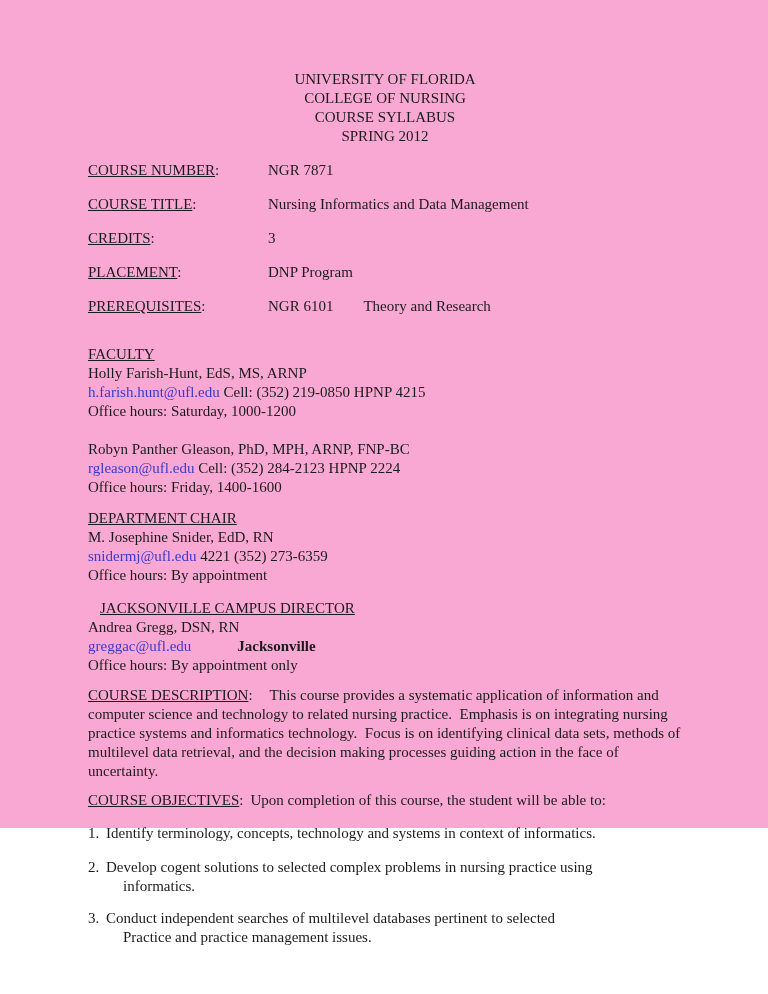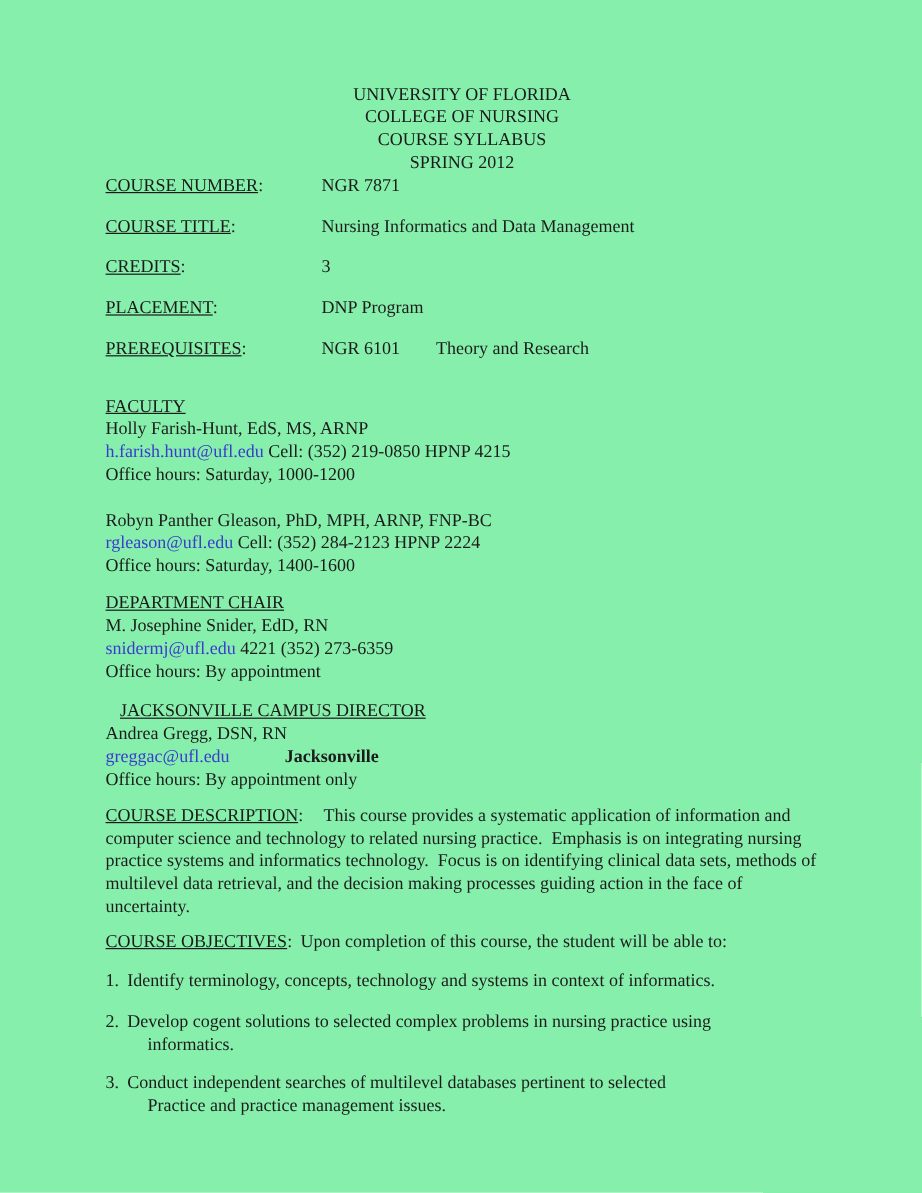--- a/index.html
+++ b/index.html
@@ -1,28 +1,28 @@
 <!DOCTYPE html>
 <html><head>
 <meta charset="utf-8">
 <style>
   * { margin: 0; padding: 0; box-sizing: border-box; }
   html, body { background: #ffffff; }
   body { width: 768px; height: 994px; overflow: hidden; }
   .page {
-    width: 768px; height: 994px;
-    background: #86efac;
+    width: 768px; height: 828px;
+    background: #f9a8d4;
     padding: 70px 86px 0 88px;
     font-family: "Liberation Serif", "DejaVu Serif", serif;
     font-size: 15px;
     line-height: 19px;
     color: #1b1b1b;
   }
   .doc-header { text-align: center; }
-  .kv-rows { }
+  .kv-rows { margin-top: 15px; }
   .kv-row { display: flex; margin-bottom: 15px; }
   .kv-label { width: 180px; flex: none; }
   .u { text-decoration: underline; }
   .prereq-name { margin-left: 30px; }
   .section { display: flex; flex-direction: column; }
   .sec-label { width: 180px; flex: none; }
   .sec-faculty { margin-top: 29px; }
   .sec-chair { margin-top: 12px; }
   .sec-jax { margin-top: 14px; }
   .sec-jax .sec-label { width: 274px; margin-left: 12px; }
@@ -85,21 +85,21 @@
     <div class="sec-label"><span class="u">FACULTY</span></div>
     <div class="sec-content">
       <div class="faculty-block">
         <div>Holly Farish-Hunt, EdS, MS, ARNP</div>
         <div><a class="email">h.farish.hunt@ufl.edu</a> <span>Cell: (352) 219-0850 HPNP 4215</span></div>
         <div>Office hours: Saturday, 1000-1200</div>
       </div>
       <div class="faculty-block">
         <div>Robyn Panther Gleason, PhD, MPH, ARNP, FNP-BC</div>
         <div><a class="email">rgleason@ufl.edu</a> <span>Cell: (352) 284-2123 HPNP 2224</span></div>
-        <div>Office hours: Saturday, 1400-1600</div>
+        <div>Office hours: Friday, 1400-1600</div>
       </div>
     </div>
   </div>
 
   <div class="section sec-chair">
     <div class="sec-label"><span class="u">DEPARTMENT CHAIR</span></div>
     <div class="sec-content">
       <div>M. Josephine Snider, EdD, RN</div>
       <div><a class="email">snidermj@ufl.edu</a> <span>4221 (352) 273-6359</span></div>
       <div>Office hours: By appointment</div>

